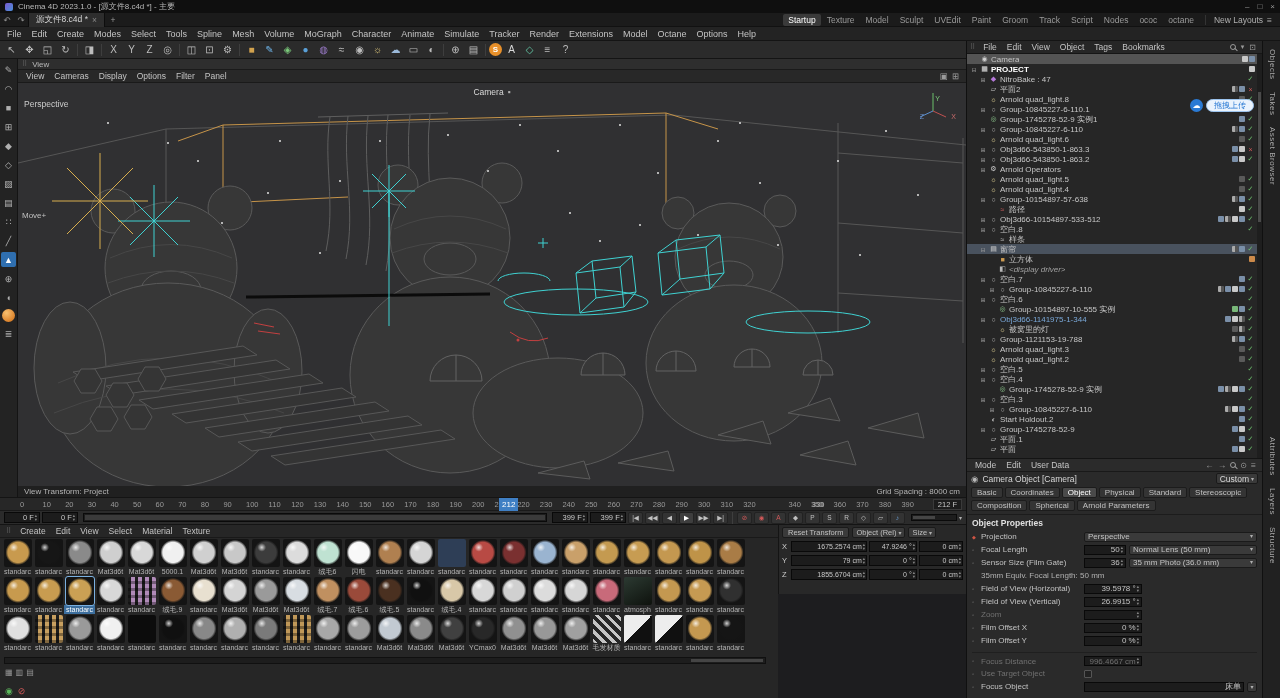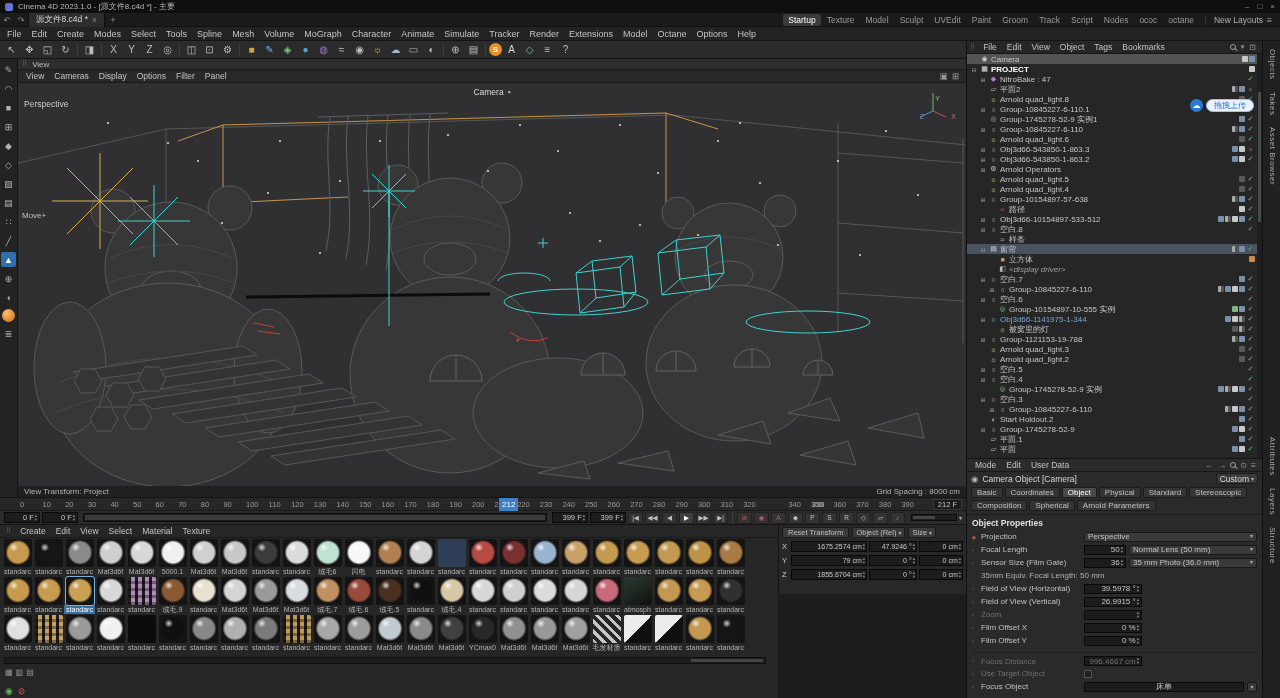--- a/index.html
+++ b/index.html
@@ -133,21 +133,21 @@
   .atab.active{background:#4a4a4a;color:#fff}
   #attr-section{padding:3px 5px 2px;font-size:8.5px;color:#e0e0e0;font-weight:bold}
   #attr-rows{padding:0 5px}
   .arow{height:13px;display:flex;align-items:center;gap:3px;font-size:8px;color:#c2c2c2}
   .arow.gap{margin-top:5px;border-top:1px solid #1f1f1f;padding-top:2px;height:15px}
   .abullet{width:6px;font-size:6px;color:#9a9a9a;flex:none}
   .abullet.d{color:#d05544;font-size:5px}
   .albl{width:100px;white-space:nowrap;overflow:hidden;flex:none}
   .arow.dis .albl,.arow.dis .fv{color:#707070}
   .afield{background:#1c1c1c;border:1px solid #090909;height:10px;display:flex;align-items:center;justify-content:flex-end;gap:1px;padding:0 2px;min-width:40px}
-  .afield.link{flex:1;justify-content:center}
+  .afield.link{flex:1;justify-content:flex-end}
   .adrop{background:#3a3a3a;border:1px solid #1a1a1a;border-radius:2px;height:10px;line-height:9px;padding:0 3px;display:flex;justify-content:space-between;align-items:center;flex:1;white-space:nowrap;overflow:hidden}
   .adrop-mini{background:#3a3a3a;border:1px solid #1a1a1a;border-radius:2px;width:10px;height:10px;font-size:6px;display:flex;align-items:center;justify-content:center;color:#b0b0b0}
   .acheck{width:8px;height:8px;border:1px solid #555;background:#222;border-radius:1px}
   .astatic{color:#b0b0b0}
   .fv{white-space:nowrap}
   .caret{font-size:6px;color:#b0b0b0}
 
   
   #right-tabs{position:absolute;left:1262px;top:41px;width:18px;height:657px;background:#212121;border-left:1px solid #101010}
   .rt-group{position:absolute;left:0;width:18px;display:flex;flex-direction:column;align-items:center;gap:12px}

